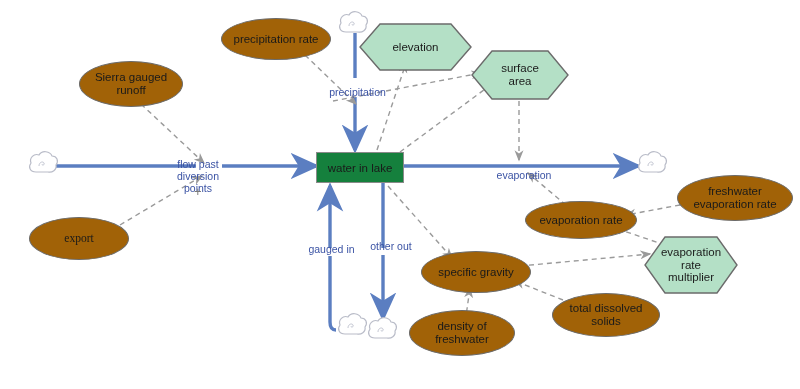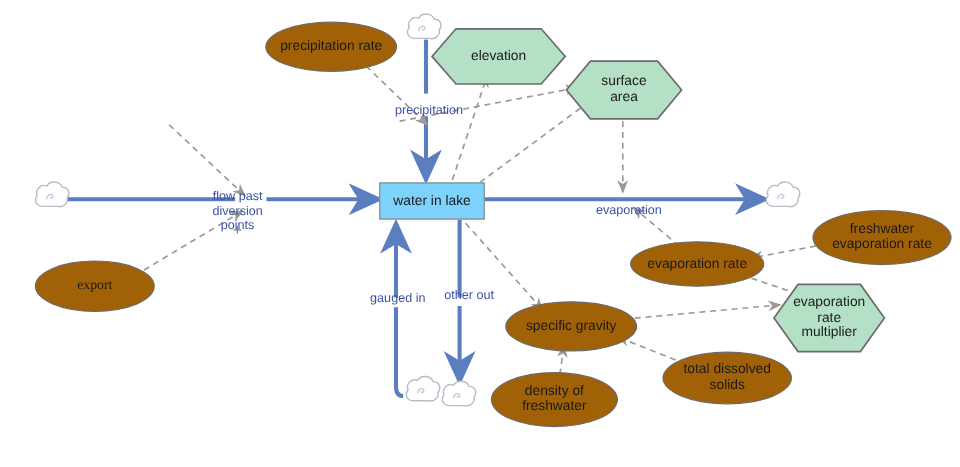--- a/index.html
+++ b/index.html
@@ -1,21 +1,21 @@
 <!DOCTYPE html>
 <html><head>
 <meta charset="utf-8">
 <style>
   html,body{margin:0;padding:0;background:#ffffff;}
   body{width:800px;height:389px;font-family:"Liberation Sans",sans-serif;}
   #canvas{position:relative;width:800px;height:389px;overflow:hidden;background:#fff;}
   svg.layer{position:absolute;left:0;top:0;width:800px;height:389px;}
   .node{position:absolute;box-sizing:border-box;display:flex;align-items:center;justify-content:center;text-align:center;color:#1a1a1a;}
   .oval{background:#a16207;border:1.4px solid #6b6b6b;border-radius:50%;font-size:11.5px;line-height:1.12;}
-  .stock{background:#7dd3fc;border:1.4px solid #8a8a8a;font-size:11.5px;}
+  .stock{background:#15803d;border:1.4px solid #8a8a8a;font-size:11.5px;}
   .hexlabel{font-size:11.5px;line-height:1.12;z-index:4;pointer-events:none;}
   .flowlabel{position:absolute;color:#3b53a4;font-size:10.5px;line-height:1.15;text-align:center;}
   .plus{position:absolute;color:#7a7a7a;font-size:13px;}
 </style>
 </head>
 <body>
 
 <div id="canvas">
 
   <svg class="layer" viewBox="0 0 800 389" xmlns="http://www.w3.org/2000/svg">
@@ -96,20 +96,24 @@
   </svg>
 
   <div class="node stock" style="left:316px;top:152px;width:88px;height:31px;">
     <span>water in lake</span>
   </div>
 
   <div class="node oval" style="left:221px;top:18px;width:110px;height:42px;">
     <span>precipitation rate</span>
   </div>
 
+  <div class="node oval" style="left:79px;top:61px;width:104px;height:46px;white-space:pre-line;">
+    <span>Sierra gauged
+runoff</span>
+  </div>
 
   <div class="node oval" style="left:29px;top:217px;width:100px;height:43px;font-family:Liberation Serif, serif;">
     <span>export</span>
   </div>
 
   <div class="node oval" style="left:525px;top:201px;width:112px;height:38px;">
     <span>evaporation rate</span>
   </div>
 
   <div class="node oval" style="left:677px;top:175px;width:116px;height:46px;white-space:pre-line;">

